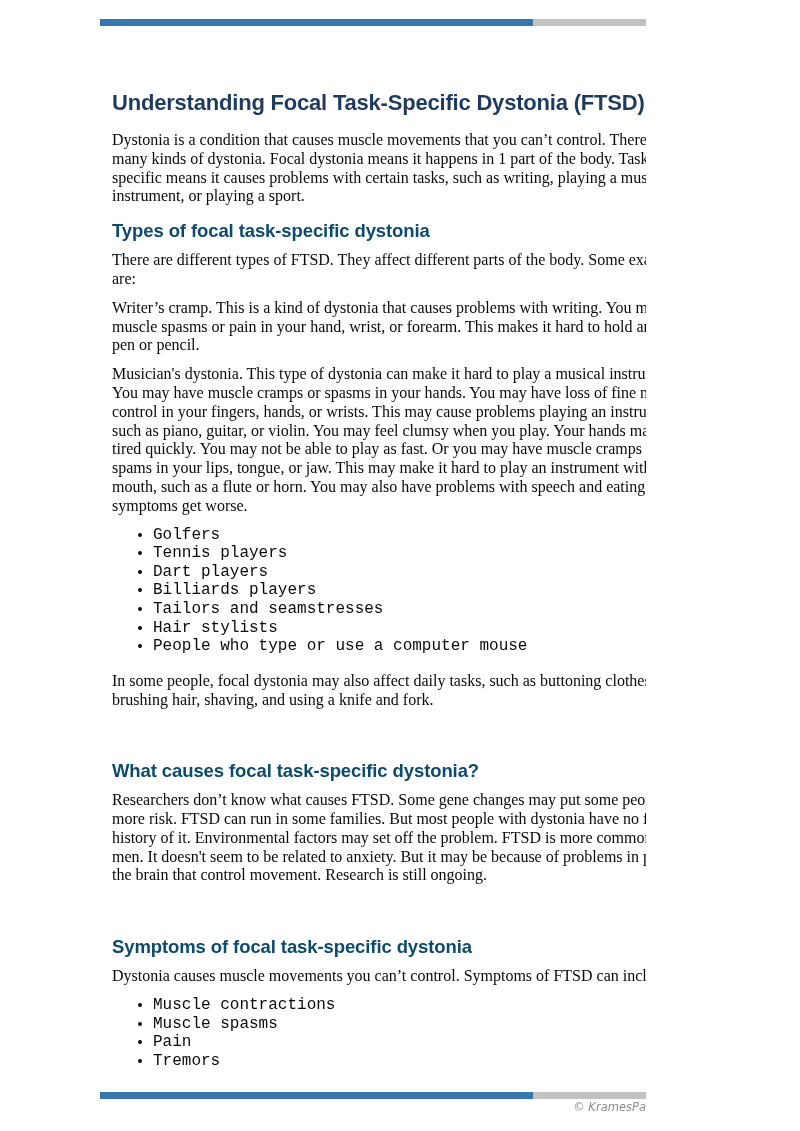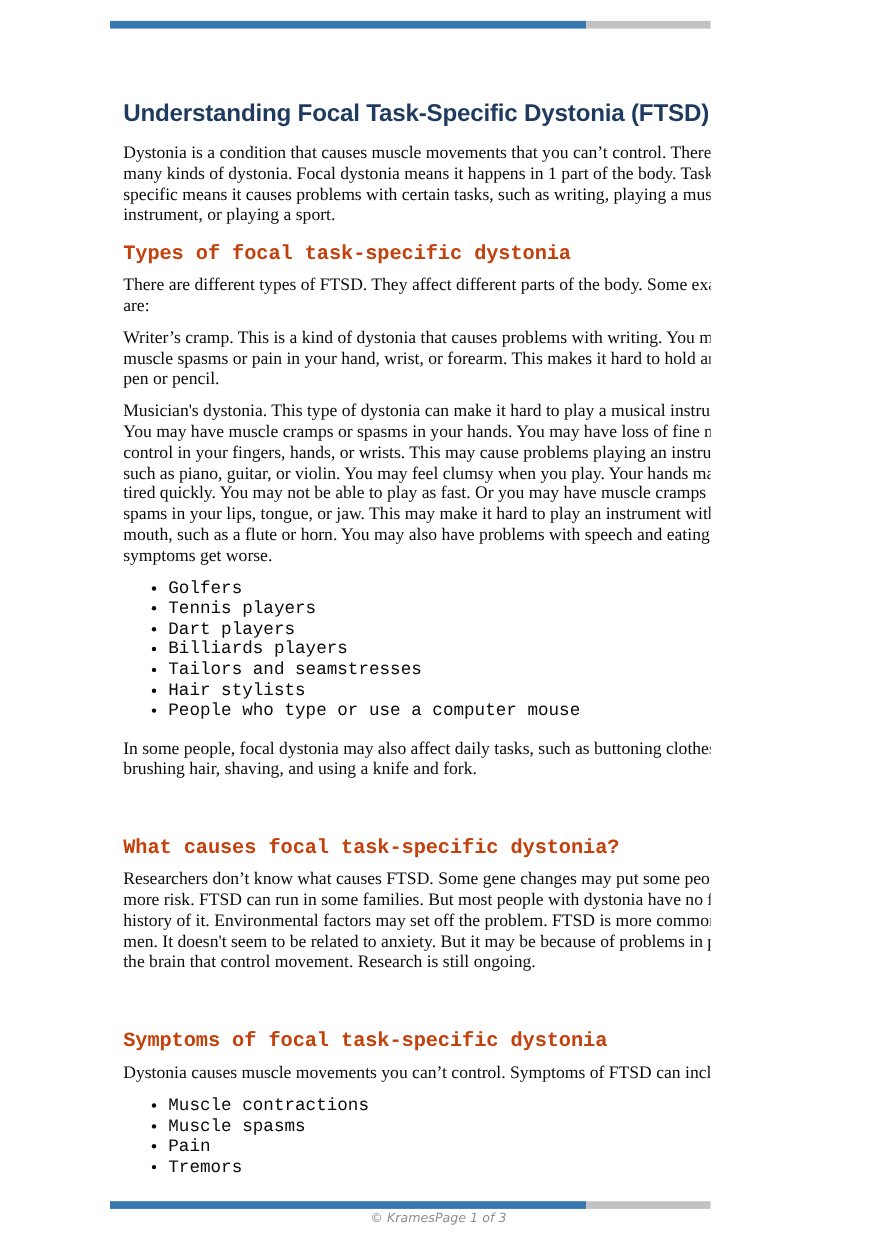--- a/index.html
+++ b/index.html
@@ -35,25 +35,25 @@
     margin: 64px 0 15px 0;
     font-family: "Liberation Sans", sans-serif;
     font-weight: bold;
     font-size: 22px;
     line-height: 26px;
     color: #1E3A5F;
     letter-spacing: -0.2px;
   }
   h2 {
     margin: 14px 0 9px 0;
-    font-family: Liberation Mono, monospace;
+    font-family: Liberation Sans, sans-serif;
     font-weight: bold;
     font-size: 18.5px;
     line-height: 22px;
-    color: #c2410c;
+    color: #0c4a6e;
     letter-spacing: -0.1px;
   }
   p {
     margin: 0 0 10px 0;
     font-size: 16px;
     line-height: 18.8px;
   }
   p .lead { font-weight: normal; }
   ul {
     margin: 9px 0 13px 0;
@@ -67,21 +67,21 @@
   }
   .section-break { height: 27px; }
   .closing-gap { height: 3px; }
 
   .footer-row {
     position: absolute;
     top: 1100px;
     left: 100px;
     width: 597px;
     display: flex;
-    justify-content: center;
+    justify-content: flex-end;
     font-family: "DejaVu Sans", sans-serif;
     font-style: italic;
     font-size: 11.5px;
     color: #8E8E8E;
   }
 </style>
 </head>
 <body>
 
 <div class="page">

